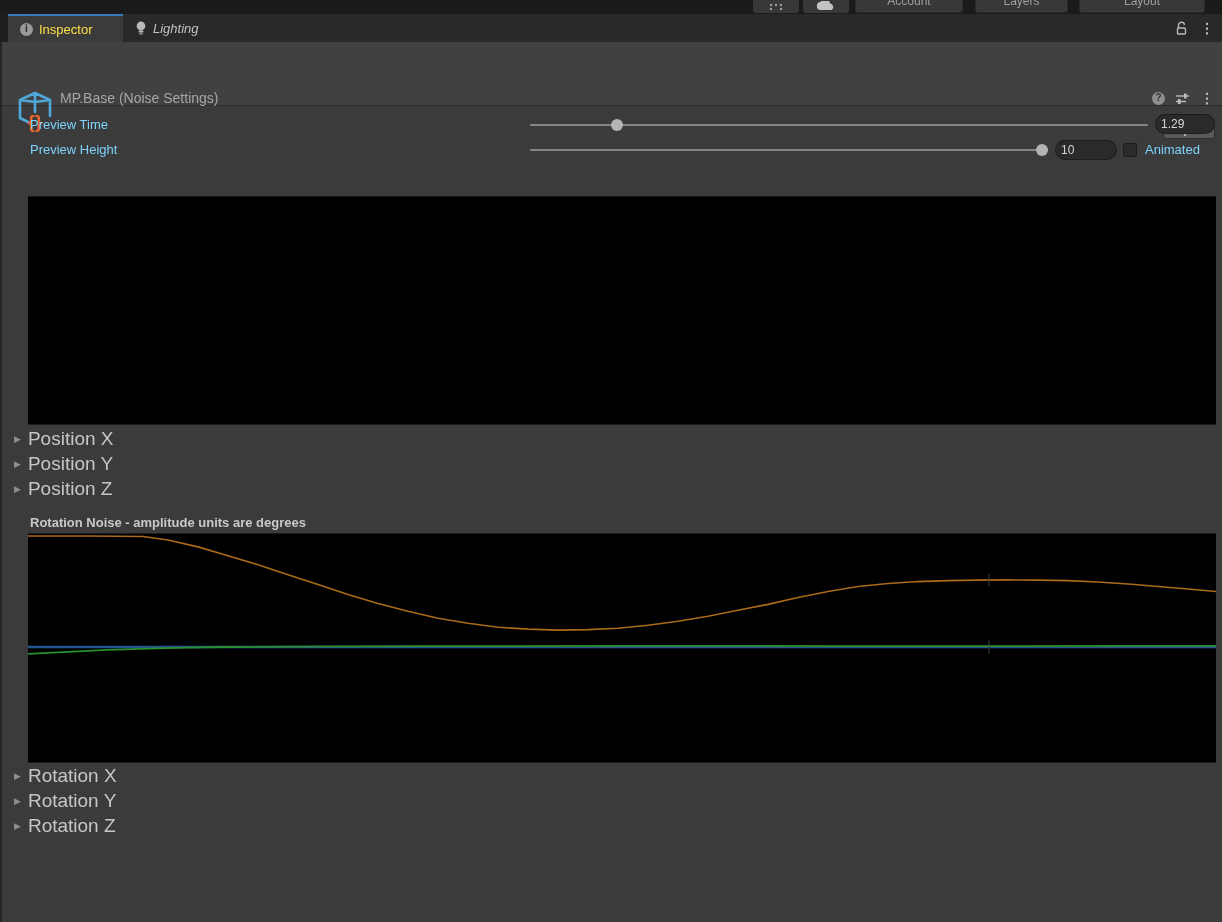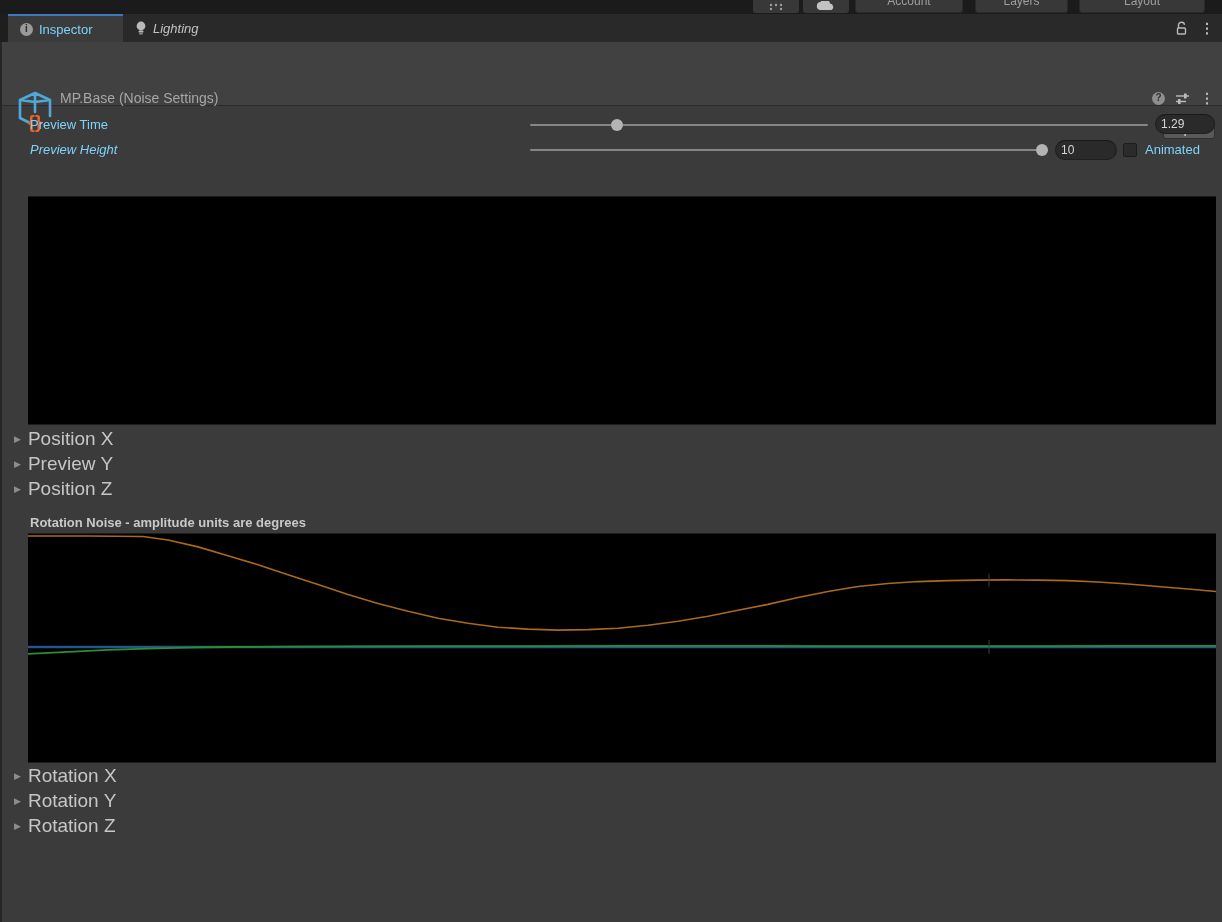--- a/index.html
+++ b/index.html
@@ -12,21 +12,21 @@
           color:#9e9e9e;font-size:12px;display:flex;align-items:center;justify-content:center;}
   .tb-icon-btn{position:absolute;top:-11px;height:24px;width:46px;background:#383838;border-radius:3px;
           display:flex;align-items:flex-end;justify-content:center;padding-bottom:2px;}
 
   
   .tabbar{position:absolute;left:0;top:14px;width:1222px;height:28px;background:#292929;}
   .tabbar-left-edge{position:absolute;left:0;top:0;width:8px;height:28px;background:#1e1e1e;}
   .tab{position:absolute;top:0;height:28px;display:flex;align-items:center;gap:6px;padding:0 12px;}
   .tab.active{left:8px;width:115px;background:#3b3b3b;border-top:2px solid #3a78c2;}
   .tab.inactive{left:123px;}
-  .tab-label{font-size:13px;color:#7dd3fc;}
+  .tab-label{font-size:13px;color:#fde047;}
   .tab.inactive .tab-label{color:#c2c2c2;font-style:italic;}
   .circle-icon{width:13px;height:13px;border-radius:50%;background:#9a9a9a;color:#2b2b2b;
                font-size:10px;font-weight:bold;display:flex;align-items:center;justify-content:center;line-height:1;}
   .tab-right-icons{position:absolute;right:8px;top:0;height:28px;display:flex;align-items:center;gap:12px;}
   .kebab{color:#b8b8b8;font-size:14px;font-weight:bold;line-height:1;letter-spacing:0;}
 
   
   .header{position:absolute;left:0;top:42px;width:1222px;height:64px;background:#414141;border-bottom:1px solid #2b2b2b;}
   .asset-icon{position:absolute;left:14px;top:48px;}
   .asset-title{position:absolute;left:60px;top:48px;font-size:14px;color:#a6a6a6;}
@@ -133,42 +133,42 @@
 
   <div class="row-label" style="top:117px;">Preview Time</div>
   <div class="slider" style="left:530px;top:118px;width:618px;">
     <div class="track"></div>
     <div class="handle" style="left: calc(13.3% - 1.596px);"></div>
   </div>
   <div class="field" style="left:1155px;top:114px;width:60px;">
     <span>1.29</span>
   </div>
 
-  <div class="row-label" style="top:142px;font-style:italic;">Preview Height</div>
+  <div class="row-label" style="top:142px;">Preview Height</div>
   <div class="slider" style="left:530px;top:143px;width:518px;">
     <div class="track"></div>
     <div class="handle" style="left: calc(100% - 12px);"></div>
   </div>
   <div class="field" style="left:1055px;top:140px;width:62px;">
     <span>10</span>
   </div>
   <div class="checkbox" style="left:1123px;top:143px;"></div>
   <div class="row-label" style="left:1145px;top:142px;">Animated</div>
 
   <div class="graph" style="top:196px;height:229px;">
     <svg viewBox="0 0 1188 229" preserveAspectRatio="none"></svg>
   </div>
 
   <div class="foldout" style="top:430px;">
     <span class="fold-tri">▶</span>
     <span class="fold-label">Position X</span>
   </div>
   <div class="foldout" style="top:455px;">
     <span class="fold-tri">▶</span>
-    <span class="fold-label">Preview Y</span>
+    <span class="fold-label">Position Y</span>
   </div>
   <div class="foldout" style="top:480px;">
     <span class="fold-tri">▶</span>
     <span class="fold-label">Position Z</span>
   </div>
 
   <div class="section-label" style="top:515px;">Rotation Noise - amplitude units are degrees</div>
   <div class="graph" style="top:533px;height:230px;">
     <svg viewBox="0 0 1188 230" preserveAspectRatio="none">
         <polyline points="0,114 300,114 600,114 900,114 1188,114" fill="none" stroke="#24538f" stroke-width="2.4"></polyline>

